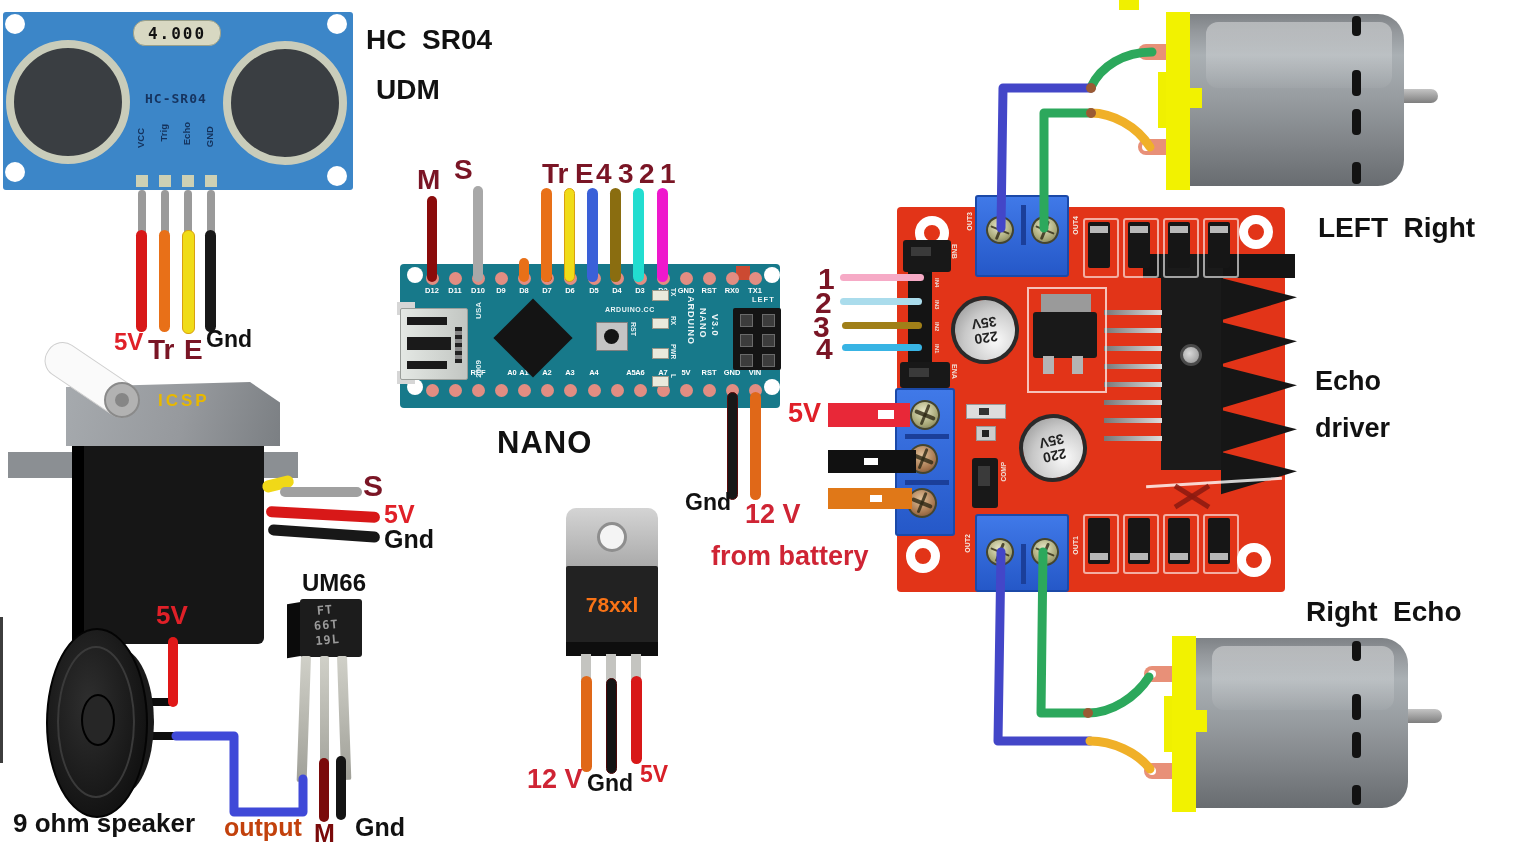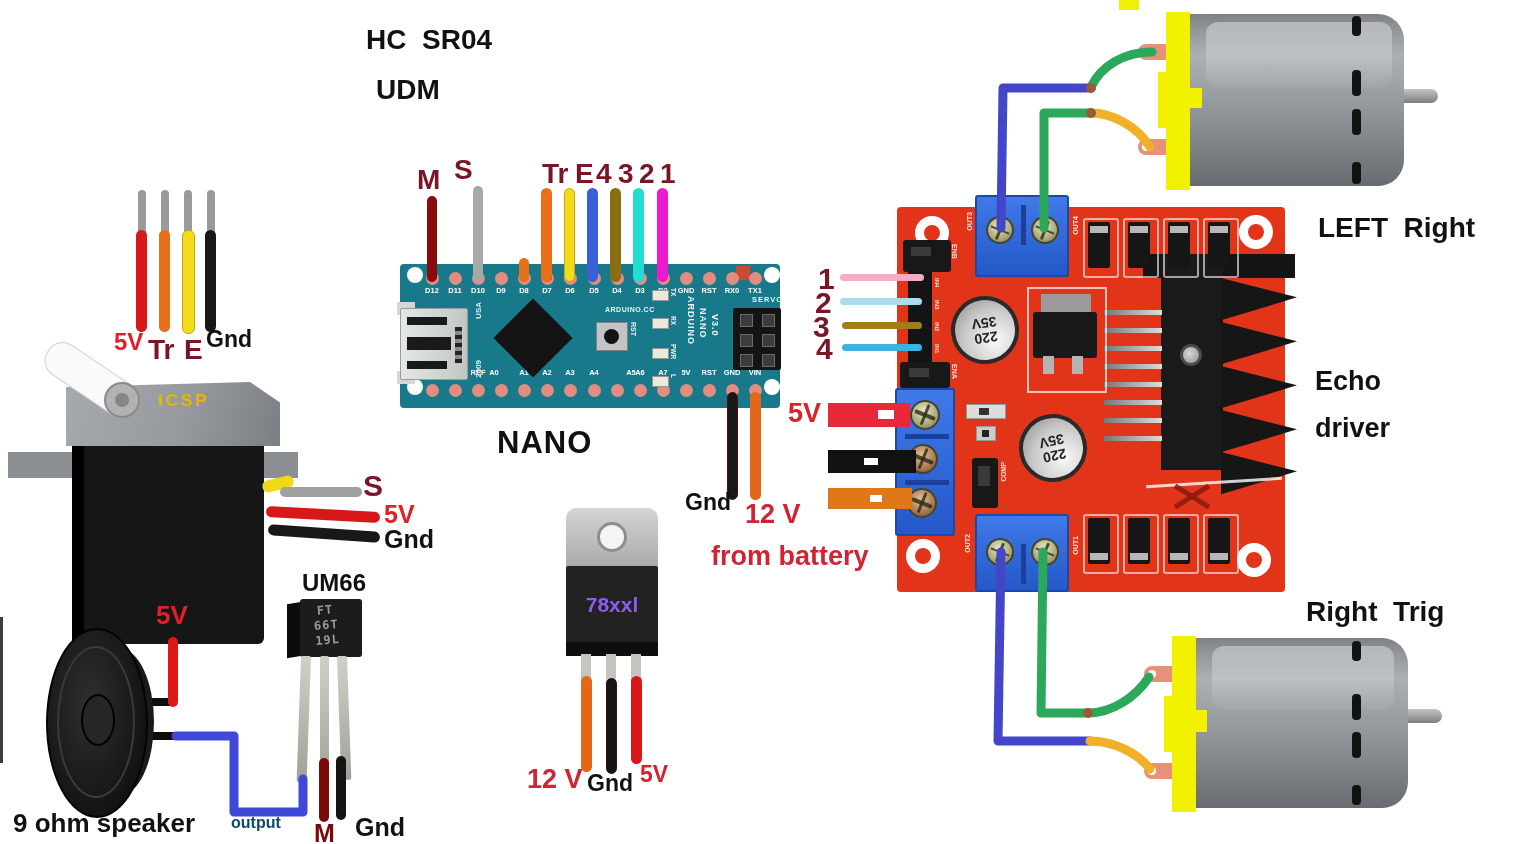--- a/index.html
+++ b/index.html
@@ -37,20 +37,41 @@
   .led{position:absolute;width:15px;height:9px;background:#eaeadc;border:1px solid #98988a;}
   .slot{position:absolute;width:9px;background:#121212;border-radius:4px;}
   .tab{position:absolute;width:32px;height:16px;background:#e89078;border-radius:8px 2px 2px 8px;}
   .tab i{position:absolute;left:4px;top:4px;width:8px;height:8px;border-radius:50%;background:#fff;}
 </style>
 </head>
 <body>
 
 <div id="canvas">
 
+  <div class="a" style="left:3px;top:12px;width:350px;height:178px;background:#3c86c8;border-radius:3px;">
+    <div class="hole" style="left:2px;top:2px;width:20px;height:20px;"></div>
+    <div class="hole" style="left:324px;top:2px;width:20px;height:20px;"></div>
+    <div class="hole" style="left:2px;top:150px;width:20px;height:20px;"></div>
+    <div class="hole" style="left:324px;top:154px;width:20px;height:20px;"></div>
+    <div class="a" style="left:3px;top:28px;width:124px;height:124px;border-radius:50%;box-sizing:border-box;background:#3a3e42;border:8px solid #c9ccba;"></div>
+    <div class="a" style="left:220px;top:29px;width:124px;height:124px;border-radius:50%;box-sizing:border-box;background:#3a3e42;border:8px solid #c9ccba;"></div>
+    <div class="a" style="left:130px;top:8px;width:86px;height:24px;border-radius:12px;background:#d8d8c2;border:1px solid #9aa08a;
+                display:flex;align-items:center;justify-content:center;">
+      <span style="font:bold 16px 'DejaVu Sans Mono',monospace;color:#111;letter-spacing:2px;">4.000</span>
+    </div>
+    <span class="lbl" style="left:142px;top:80px;font-size:13px;color:#16335e;letter-spacing:1px;font-family:'DejaVu Sans Mono',monospace;">HC-SR04</span>
+    <span class="vtext" style="left:132px;top:116px;font-size:9.5px;color:#14325c;">VCC</span>
+    <span class="vtext" style="left:155px;top:112px;font-size:9.5px;color:#14325c;">Trig</span>
+    <span class="vtext" style="left:178px;top:110px;font-size:9.5px;color:#14325c;">Echo</span>
+    <span class="vtext" style="left:201px;top:114px;font-size:9.5px;color:#14325c;">GND</span>
+    <div class="a" style="left:133px;top:163px;width:12px;height:12px;background:#cdd0b4;"></div>
+    <div class="a" style="left:156px;top:163px;width:12px;height:12px;background:#cdd0b4;"></div>
+    <div class="a" style="left:179px;top:163px;width:12px;height:12px;background:#cdd0b4;"></div>
+    <div class="a" style="left:202px;top:163px;width:12px;height:12px;background:#cdd0b4;"></div>
+  </div>
 
   <div class="wire" style="left:138px;top:190px;width:8px;height:52px;background:#9a9a9a;"></div>
   <div class="wire" style="left:161px;top:190px;width:8px;height:52px;background:#9a9a9a;"></div>
   <div class="wire" style="left:184px;top:190px;width:8px;height:52px;background:#9a9a9a;"></div>
   <div class="wire" style="left:207px;top:190px;width:8px;height:52px;background:#9a9a9a;"></div>
   <div class="wire" style="left:136px;top:230px;width:11px;height:102px;background:#d81818;"></div>
   <div class="wire" style="left:159px;top:230px;width:11px;height:102px;background:#e87018;"></div>
   <div class="wire" style="left:182px;top:230px;width:11px;height:102px;background:#f0dc18;border:1px solid #d8a010;"></div>
   <div class="wire" style="left:205px;top:230px;width:11px;height:102px;background:#181818;"></div>
 
@@ -105,21 +126,21 @@
     <div class="pad" style="left:234px;top:120px;"></div>
     <div class="pad" style="left:257px;top:120px;"></div>
     <div class="pad" style="left:280px;top:120px;"></div>
     <div class="pad" style="left:303px;top:120px;"></div>
     <div class="pad" style="left:326px;top:120px;"></div>
     <div class="pad" style="left:349px;top:120px;"></div>
 
     <span class="pin-lbl pb" style="left:20px;">D13</span>
     <span class="pin-lbl pb" style="left:43px;">3V3</span>
     <span class="pin-lbl pb" style="left:66px;">REF</span>
-    <span class="pin-lbl pb" style="left:82px;">A0</span>
+    <span class="pin-lbl pb" style="left:100px;">A0</span>
     <span class="pin-lbl pb" style="left:112px;">A1</span>
     <span class="pin-lbl pb" style="left:135px;">A2</span>
     <span class="pin-lbl pb" style="left:158px;">A3</span>
     <span class="pin-lbl pb" style="left:182px;">A4</span>
     <span class="pin-lbl pb" style="left:219px;">A5</span>
     <span class="pin-lbl pb" style="left:228px;">A6</span>
     <span class="pin-lbl pb" style="left:251px;">A7</span>
     <span class="pin-lbl pb" style="left:274px;">5V</span>
     <span class="pin-lbl pb" style="left:297px;">RST</span>
     <span class="pin-lbl pb" style="left:320px;">GND</span>
@@ -151,21 +172,21 @@
     <div class="led" style="left:252px;top:112px;"></div>
     <span class="vtext-cw" style="left:270px;top:24px;font-size:6.5px;color:#eaf4f6;">TX</span>
     <span class="vtext-cw" style="left:270px;top:52px;font-size:6.5px;color:#eaf4f6;">RX</span>
     <span class="vtext-cw" style="left:270px;top:80px;font-size:6.5px;color:#eaf4f6;">PWR</span>
     <span class="vtext-cw" style="left:270px;top:110px;font-size:6.5px;color:#eaf4f6;">L</span>
 
     <span class="vtext-cw" style="left:286px;top:32px;font-size:9px;color:#eaf4f6;letter-spacing:1px;">ARDUINO</span>
     <span class="vtext-cw" style="left:298px;top:44px;font-size:9px;color:#eaf4f6;letter-spacing:1px;">NANO</span>
     <span class="vtext-cw" style="left:310px;top:50px;font-size:9px;color:#eaf4f6;letter-spacing:1px;">V3.0</span>
 
-    <span class="lbl" style="left:352px;top:32px;font-size:7.5px;color:#eaf4f6;letter-spacing:1px;">SERVO</span>
+    <span class="lbl" style="left:352px;top:32px;font-size:7.5px;color:#eaf4f6;letter-spacing:1px;">LEFT</span>
     <div class="a" style="left:333px;top:44px;width:48px;height:62px;background:#141414;border-radius:2px;">
       <div class="a" style="left:7px;top:6px;width:11px;height:11px;background:#3c3c3c;border:1px solid #6a6a6a;"></div>
       <div class="a" style="left:29px;top:6px;width:11px;height:11px;background:#3c3c3c;border:1px solid #6a6a6a;"></div>
       <div class="a" style="left:7px;top:26px;width:11px;height:11px;background:#3c3c3c;border:1px solid #6a6a6a;"></div>
       <div class="a" style="left:29px;top:26px;width:11px;height:11px;background:#3c3c3c;border:1px solid #6a6a6a;"></div>
       <div class="a" style="left:7px;top:46px;width:11px;height:11px;background:#3c3c3c;border:1px solid #6a6a6a;"></div>
       <div class="a" style="left:29px;top:46px;width:11px;height:11px;background:#3c3c3c;border:1px solid #6a6a6a;"></div>
     </div>
   </div>
 
@@ -224,21 +245,21 @@
     <div class="a" style="left:9px;top:16px;width:74px;height:148px;border-radius:50%;border:2px solid #3a3a3a;"></div>
     <div class="a" style="left:33px;top:64px;width:30px;height:48px;border-radius:50%;background:#262626;border:2px solid #000;"></div>
   </div>
   <div class="wire" style="left:168px;top:637px;width:10px;height:70px;background:#e01818;border-radius:5px;"></div>
   <div class="a" style="left:0;top:617px;width:3px;height:146px;background:#3d3d3d;"></div>
 
   <div class="a" style="left:566px;top:508px;width:92px;height:62px;background:linear-gradient(180deg,#d4d4d4,#a8a8a8);border-radius:10px 10px 0 0;">
     <div class="a" style="left:31px;top:14px;width:30px;height:30px;border-radius:50%;background:#f4f4f4;border:3px solid #8e8e8e;box-sizing:border-box;"></div>
   </div>
   <div class="a" style="left:566px;top:566px;width:92px;height:78px;background:#222;border-radius:2px;display:flex;align-items:center;justify-content:center;">
-    <span style="font:bold 21px 'Liberation Sans',sans-serif;color:#8b5cf6;">78xxl</span>
+    <span style="font:bold 21px 'Liberation Sans',sans-serif;color:#f97316;">78xxl</span>
   </div>
   <div class="a" style="left:566px;top:642px;width:92px;height:14px;background:#0e0e0e;"></div>
   <div class="a" style="left:581px;top:654px;width:10px;height:44px;background:#c4c4c0;"></div>
   <div class="a" style="left:606px;top:654px;width:10px;height:44px;background:#c4c4c0;"></div>
   <div class="a" style="left:631px;top:654px;width:10px;height:44px;background:#c4c4c0;"></div>
   <div class="wire" style="left:581px;top:676px;width:11px;height:96px;background:#e06818;"></div>
   <div class="wire" style="left:606px;top:678px;width:11px;height:96px;background:#141414;border:1px solid #4a0808;box-sizing:border-box;"></div>
   <div class="wire" style="left:631px;top:676px;width:11px;height:88px;background:#d81818;"></div>
 
   <div class="a" style="left:897px;top:207px;width:388px;height:385px;background:#e23418;border-radius:4px;"></div>
@@ -460,35 +481,35 @@
   <span class="lbl" style="left:497px;top:427px;font-size:31px;color:#111;letter-spacing:1px;">NANO</span>
   <span class="lbl" style="left:685px;top:491px;font-size:23px;color:#111;">Gnd</span>
   <span class="lbl" style="left:745px;top:501px;font-size:27px;color:#cf2434;">12 V</span>
   <span class="lbl" style="left:711px;top:543px;font-size:27px;color:#cf2434;">from battery</span>
 
   <span class="lbl" style="left:363px;top:471px;font-size:30px;color:#7a1525;">S</span>
   <span class="lbl" style="left:384px;top:502px;font-size:25px;color:#e02028;">5V</span>
   <span class="lbl" style="left:384px;top:527px;font-size:25px;color:#111;">Gnd</span>
 
   <span class="lbl" style="left:302px;top:571px;font-size:24px;color:#111;">UM66</span>
-  <span class="lbl" style="left:231px;top:815px;font-size:16px;color:#0c4a6e;">output</span>
+  <span class="lbl" style="left:224px;top:815px;font-size:25px;color:#c2410c;">output</span>
   <span class="lbl" style="left:314px;top:821px;font-size:25px;color:#7a0a0a;">M</span>
   <span class="lbl" style="left:355px;top:815px;font-size:25px;color:#111;">Gnd</span>
 
   <span class="lbl" style="left:156px;top:602px;font-size:26px;color:#e02028;">5V</span>
   <span class="lbl" style="left:13px;top:810px;font-size:26px;color:#111;">9 ohm speaker</span>
 
   <span class="lbl" style="left:527px;top:766px;font-size:27px;color:#cf2434;">12 V</span>
   <span class="lbl" style="left:587px;top:772px;font-size:23px;color:#111;">Gnd</span>
   <span class="lbl" style="left:640px;top:763px;font-size:23px;color:#d82028;">5V</span>
 
   <span class="lbl" style="left:818px;top:264px;font-size:30px;color:#7a1525;">1</span>
   <span class="lbl" style="left:815px;top:288px;font-size:30px;color:#7a1525;">2</span>
   <span class="lbl" style="left:813px;top:312px;font-size:30px;color:#7a1525;">3</span>
   <span class="lbl" style="left:816px;top:334px;font-size:30px;color:#7a1525;">4</span>
   <span class="lbl" style="left:788px;top:400px;font-size:27px;color:#e02028;">5V</span>
 
   <span class="lbl" style="left:1315px;top:368px;font-size:27px;color:#111;">Echo</span>
   <span class="lbl" style="left:1315px;top:415px;font-size:27px;color:#111;">driver</span>
   <span class="lbl" style="left:1318px;top:214px;font-size:28px;color:#111;">LEFT  Right</span>
-  <span class="lbl" style="left:1306px;top:598px;font-size:28px;color:#111;">Right  Trig</span>
+  <span class="lbl" style="left:1306px;top:598px;font-size:28px;color:#111;">Right  Echo</span>
 
 </div>
 
 </body></html>

